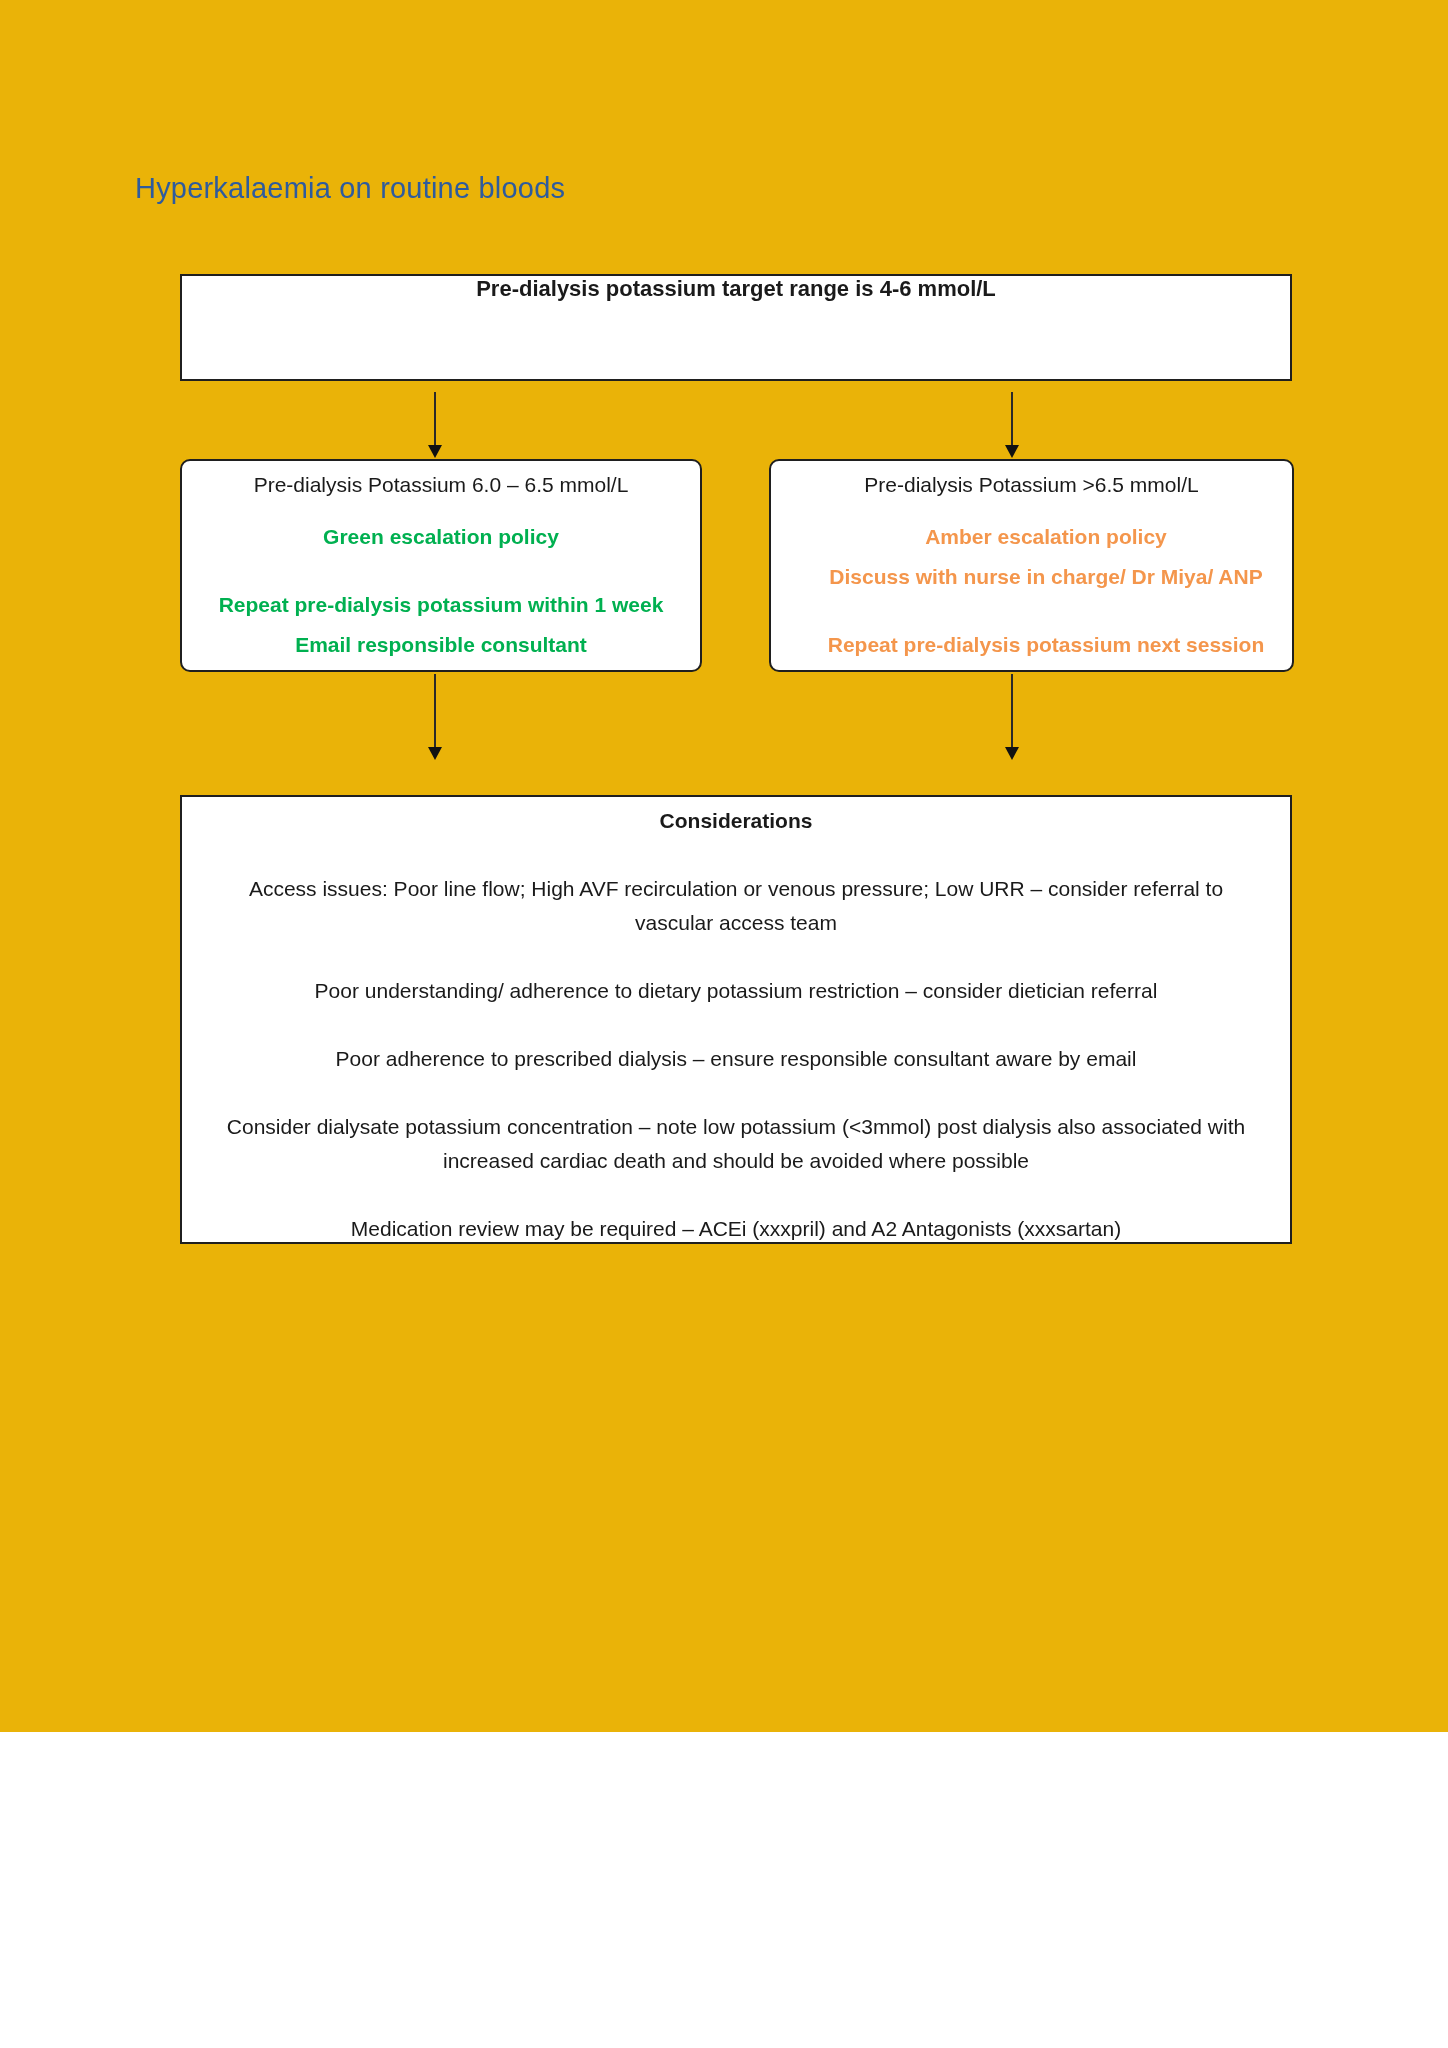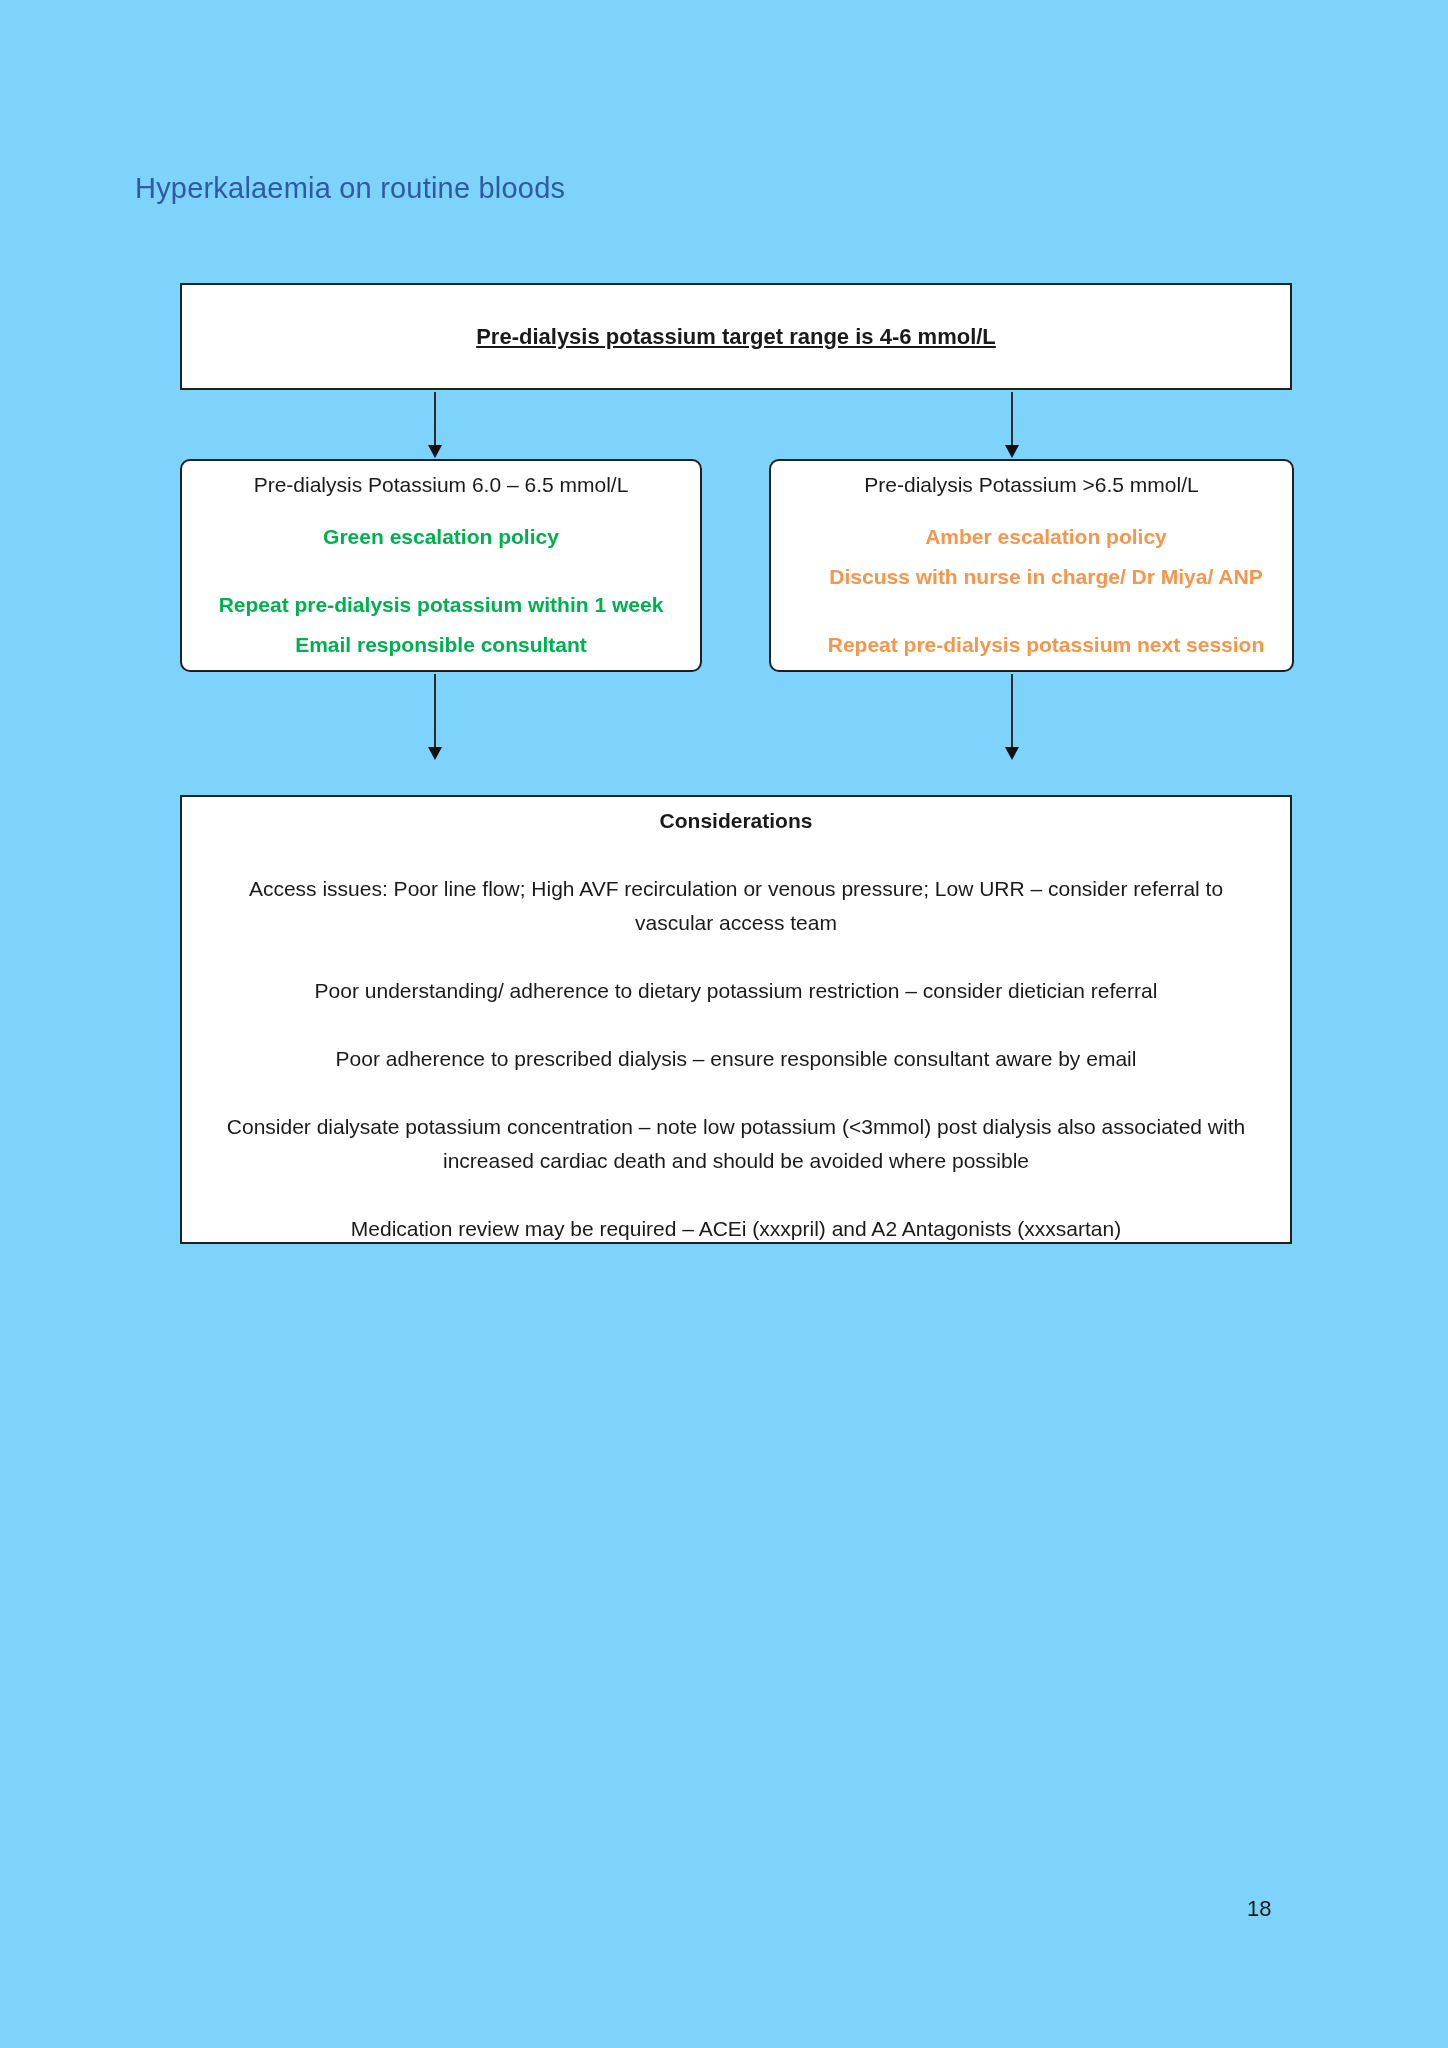--- a/index.html
+++ b/index.html
@@ -1,36 +1,36 @@
 <!DOCTYPE html>
 <html style="--color-title_blue: #2E5B9E; --color-green: #00B050; --color-amber: #F4964C; --color-border: #1F1F1F; --color-text: #1A1A1A;"><head>
 <meta charset="utf-8">
 <style>
   html, body { margin:0; padding:0; background:#ffffff; }
   .page {
     position:relative;
-    width:1448px; height:2048px;
-    background:#7dd3fc;
+    width:1448px; height:1732px;
+    background:#eab308;
     font-family:"Liberation Sans", sans-serif;
     color:var(--color-text, #1a1a1a);
     overflow:hidden;
   }
   .doc-title {
     position:absolute; left:135px; top:172px; margin:0;
     font-size:29px; font-weight:400; letter-spacing:0.2px;
     color:var(--color-title_blue, #2E5B9E);
   }
   .box {
     position:absolute; box-sizing:border-box;
     border:2px solid var(--color-border, #1F1F1F);
     background:#ffffff; text-align:center;
   }
   .top-box {
-    left:180px; top:283px; width:1112px; height:107px;
-    display:flex; align-items:center; justify-content:center;text-decoration:underline;
+    left:180px; top:274px; width:1112px; height:107px;
+    display:flex; justify-content:center;
   }
   .top-box .box-line { font-size:22px; font-weight:700; }
   .side-box {
     top:459px; height:213px; padding-top:7px;
     font-size:21px; line-height:34px;border-radius:10px;
   }
   .green-box { left:180px; width:522px; }
   .amber-box { left:769px; width:525px; }
   .policy-line { margin-top:18px; font-weight:700; }
   .action-line { margin-top:34px; font-weight:700; }

